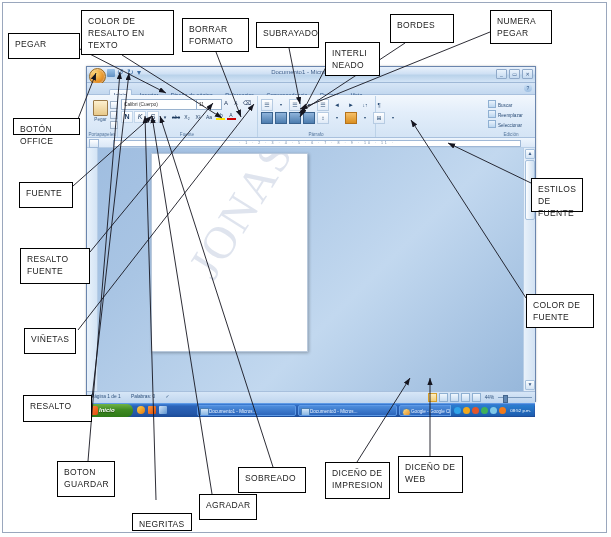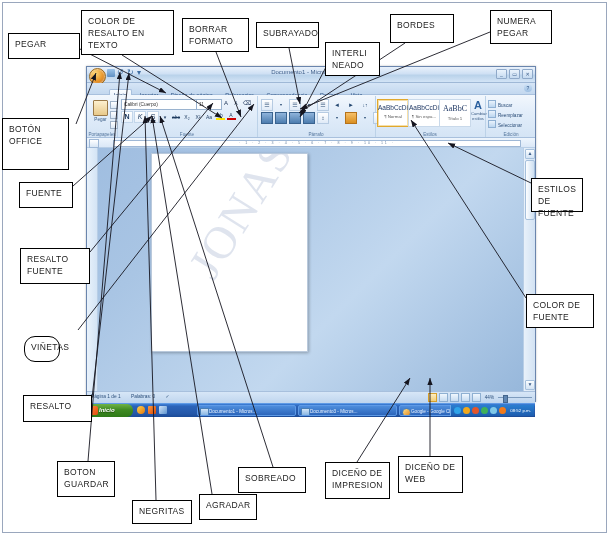--- a/index.html
+++ b/index.html
@@ -257,40 +257,20 @@
           <span class="pb sq">↕</span>
           <span class="pb" style="font-size:4px;">▾</span>
           <span class="pb orange"></span>
           <span class="pb" style="font-size:4px;">▾</span>
           <span class="pb sq">⊞</span>
           <span class="pb" style="font-size:4px;">▾</span>
         </div>
         <div class="gname">Párrafo</div>
       </div>
 
-      <div class="grp" id="g-sty">
-        <div class="stylebox sel" style="left:2px;">
-          <div class="sbig">AaBbCcDi</div>
-          <div class="ssml">¶ Normal</div>
-        </div>
-        <div class="stylebox" style="left:33px;">
-          <div class="sbig">AaBbCcDi</div>
-          <div class="ssml">¶ Sin espa...</div>
-        </div>
-        <div class="stylebox" style="left:64px;">
-          <div class="sbig" style="font-family:'Liberation Serif',serif;font-size:8px;">AaBbC</div>
-          <div class="ssml">Título 1</div>
-        </div>
-        <div class="chgsty">
-          <div class="big">A</div>
-          <div class="cap" style="white-space:pre-line;">Cambiar
-estilos</div>
-        </div>
-        <div class="gname">Estilos</div>
-      </div>
 
       <div class="grp" id="g-edit">
         <div class="eitem" style="top:4px;"><b></b><span>Buscar</span></div>
         <div class="eitem" style="top:14px;"><b></b><span>Reemplazar</span></div>
         <div class="eitem" style="top:24px;"><b></b><span>Seleccionar</span></div>
         <div class="gname">Edición</div>
       </div>
     </div>
 
     <div class="ruler">
@@ -414,50 +394,50 @@
         <span>INTERLI
 NEADO</span>
       </div>
       <div class="lbl" style="left: 390px; top: 14px; width: 64px; height: 29px;">
         <span>BORDES</span>
       </div>
       <div class="lbl" style="left: 490px; top: 10px; width: 62px; height: 34px;">
         <span>NUMERA
 PEGAR</span>
       </div>
-      <div class="lbl" style="left: 2px; top: 118px; width: 67px; height: 52px;">
+      <div class="lbl" style="left: 13px; top: 118px; width: 67px; height: 17px;">
         <span>BOTÓN
 OFFICE</span>
       </div>
       <div class="lbl" style="left: 19px; top: 182px; width: 54px; height: 26px;">
         <span>FUENTE</span>
       </div>
       <div class="lbl" style="left: 20px; top: 248px; width: 70px; height: 36px;">
         <span>RESALTO
 FUENTE</span>
       </div>
-      <div class="lbl" style="left: 24px; top: 336px; width: 36px; height: 26px; border-radius: 11px;">
+      <div class="lbl" style="left: 24px; top: 328px; width: 52px; height: 26px;">
         <span>VIÑETAS</span>
       </div>
       <div class="lbl" style="left: 23px; top: 395px; width: 69px; height: 27px;">
         <span>RESALTO</span>
       </div>
       <div class="lbl" style="left: 531px; top: 178px; width: 52px; height: 34px;">
         <span>ESTILOS DE
 FUENTE</span>
       </div>
       <div class="lbl" style="left: 526px; top: 294px; width: 68px; height: 34px;">
         <span>COLOR DE
 FUENTE</span>
       </div>
       <div class="lbl" style="left: 57px; top: 461px; width: 58px; height: 36px;">
         <span>BOTON
 GUARDAR</span>
       </div>
-      <div class="lbl" style="left: 132px; top: 500px; width: 60px; height: 24px;">
+      <div class="lbl" style="left: 132px; top: 513px; width: 60px; height: 18px;">
         <span>NEGRITAS</span>
       </div>
       <div class="lbl" style="left: 199px; top: 494px; width: 58px; height: 26px;">
         <span>AGRADAR</span>
       </div>
       <div class="lbl" style="left: 238px; top: 467px; width: 68px; height: 26px;">
         <span>SOBREADO</span>
       </div>
       <div class="lbl" style="left: 325px; top: 462px; width: 65px; height: 37px;">
         <span>DICEÑO DE

